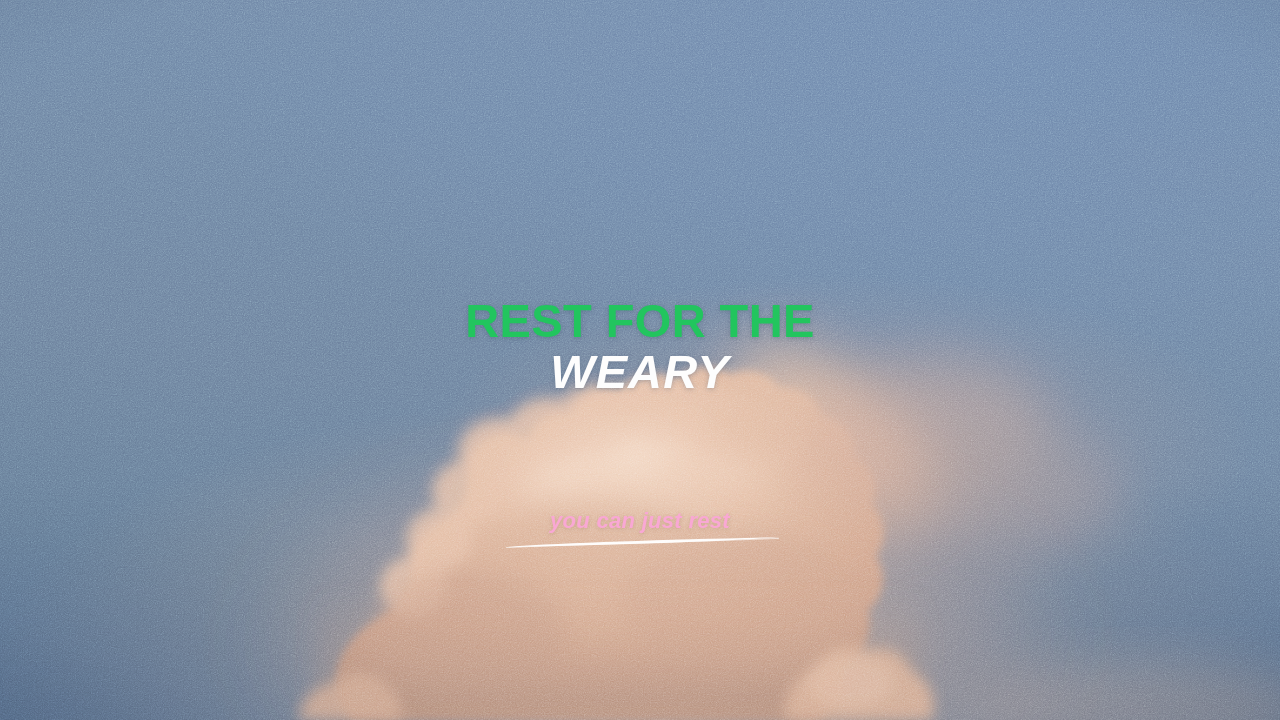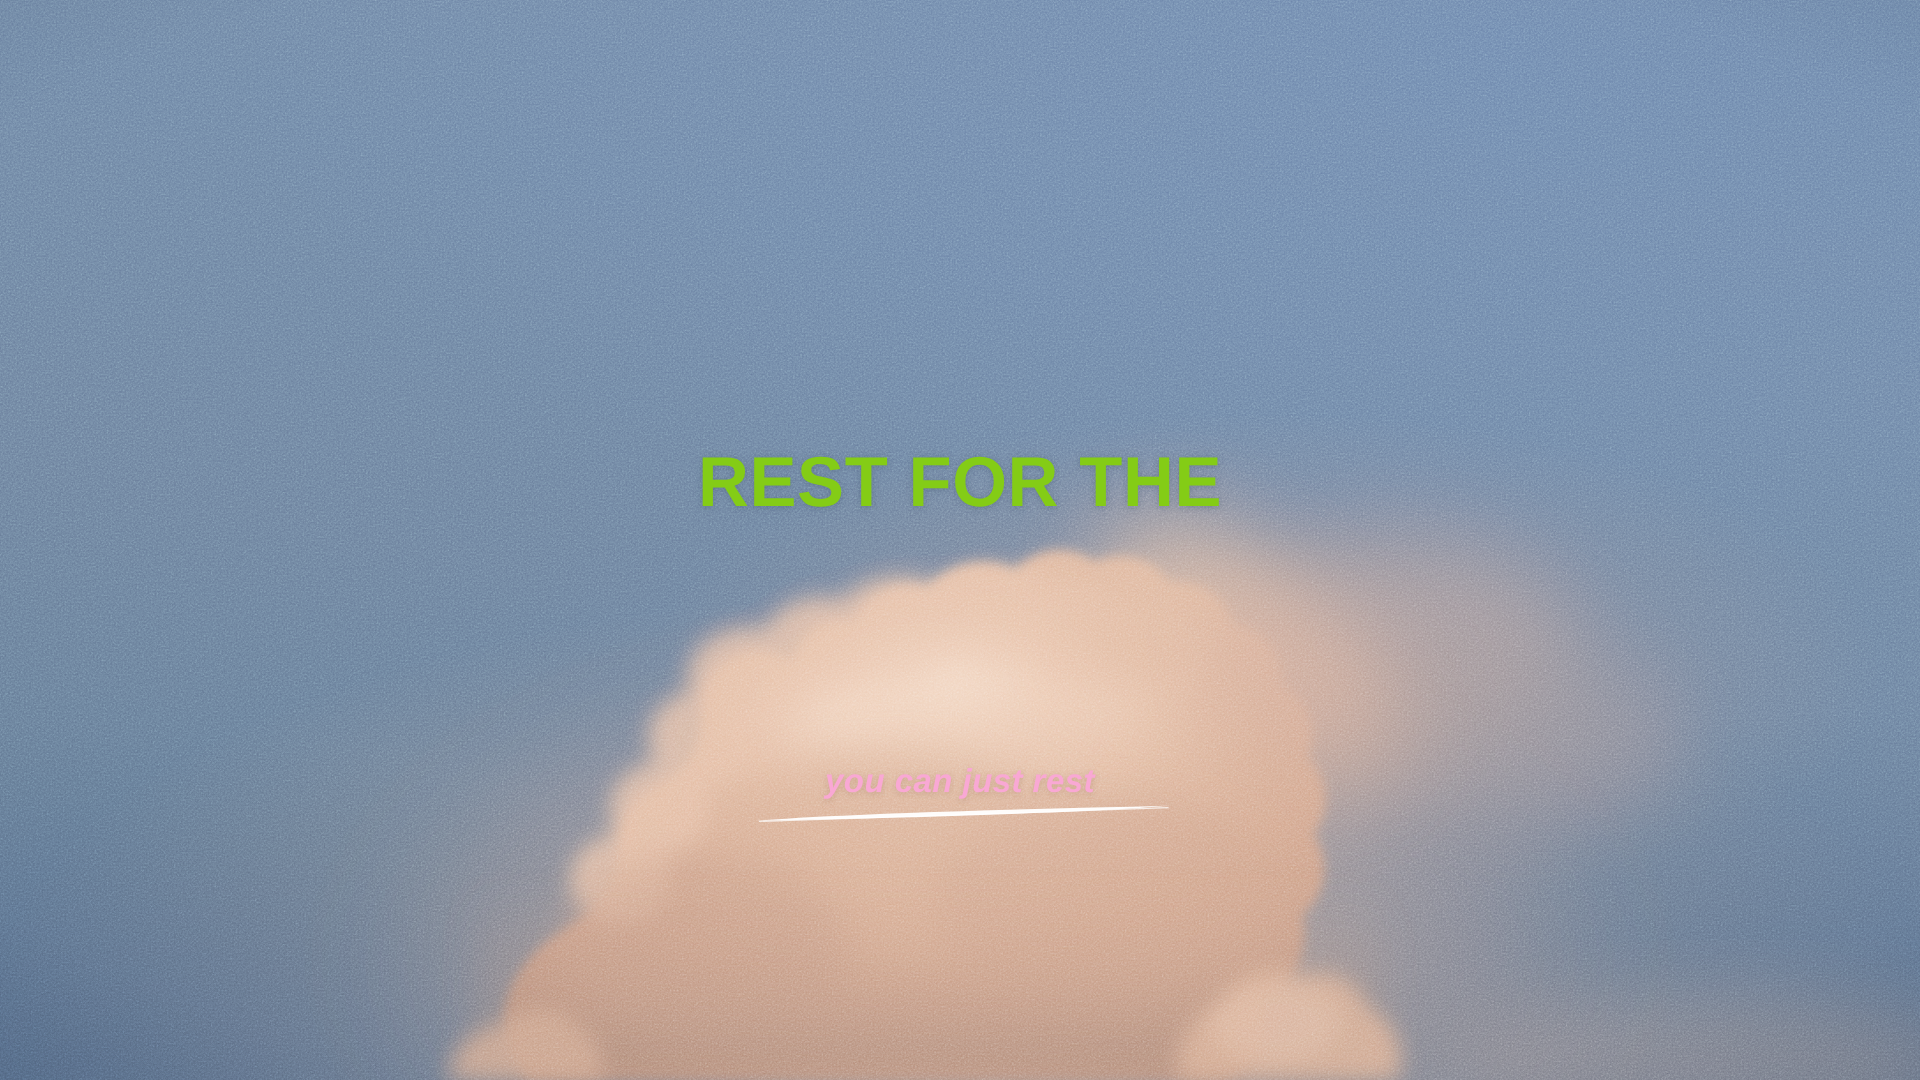--- a/index.html
+++ b/index.html
@@ -74,21 +74,21 @@
     width: 1280px;
     text-align: center;
     pointer-events: none;
   }
   .headline-1 {
     display: block;
     font-size: 47px;
     font-weight: 700;
     line-height: 50px;
     letter-spacing: 0.4px;
-    color: #84cc16;
+    color: #22c55e;
     text-shadow: 0 1px 5px rgba(60,80,105,0.34);
   }
   .headline-2 {
     display: block;
     font-size: 47px;
     font-weight: 600;
     font-style: italic;
     line-height: 52px;
     letter-spacing: 1.1px;
     color: #fdfdfd;
@@ -274,20 +274,21 @@
         <feColorMatrix type="saturate" values="0"></feColorMatrix>
       </filter>
       <rect width="1280" height="720" filter="url(#grainFilter)"></rect>
     </svg>
   </div>
 
   <div class="vignette"></div>
 
   <div class="caption-block">
     <span class="headline-1">REST FOR THE</span>
+    <span class="headline-2">WEARY</span>
   </div>
 
   <div class="subtitle-block">
     <span class="subtitle-text">you can just rest</span>
   </div>
 
   <div class="underline-swoosh">
     <svg viewBox="0 0 278 16" xmlns="http://www.w3.org/2000/svg">
 
       <path d="M 1,11.2

